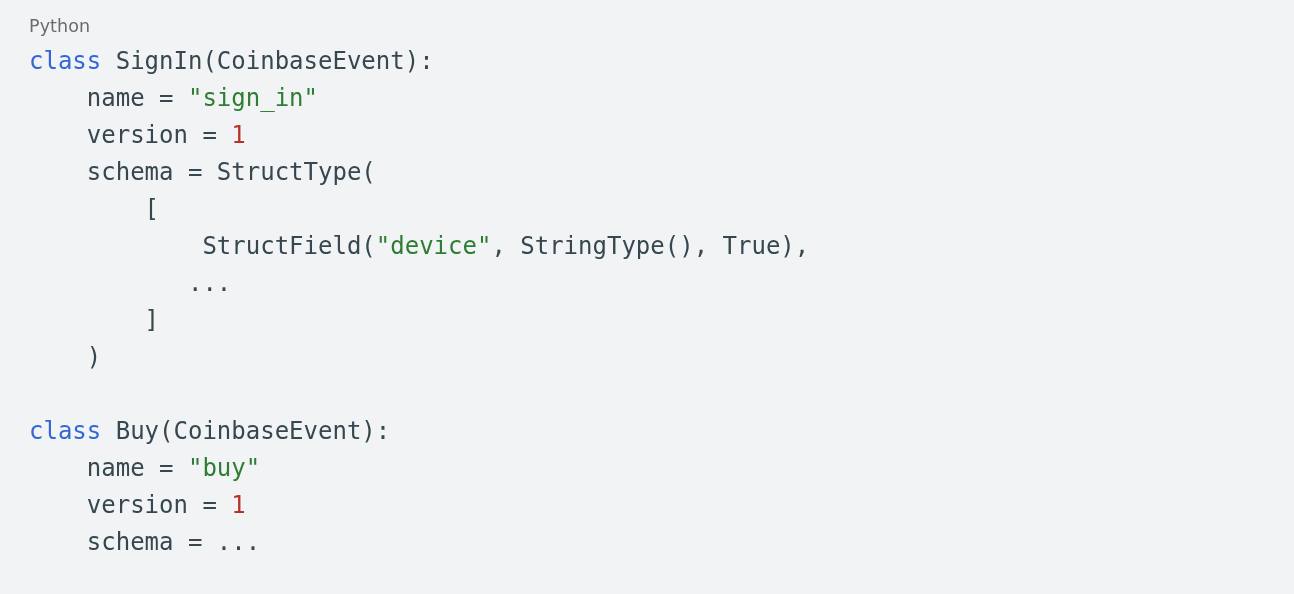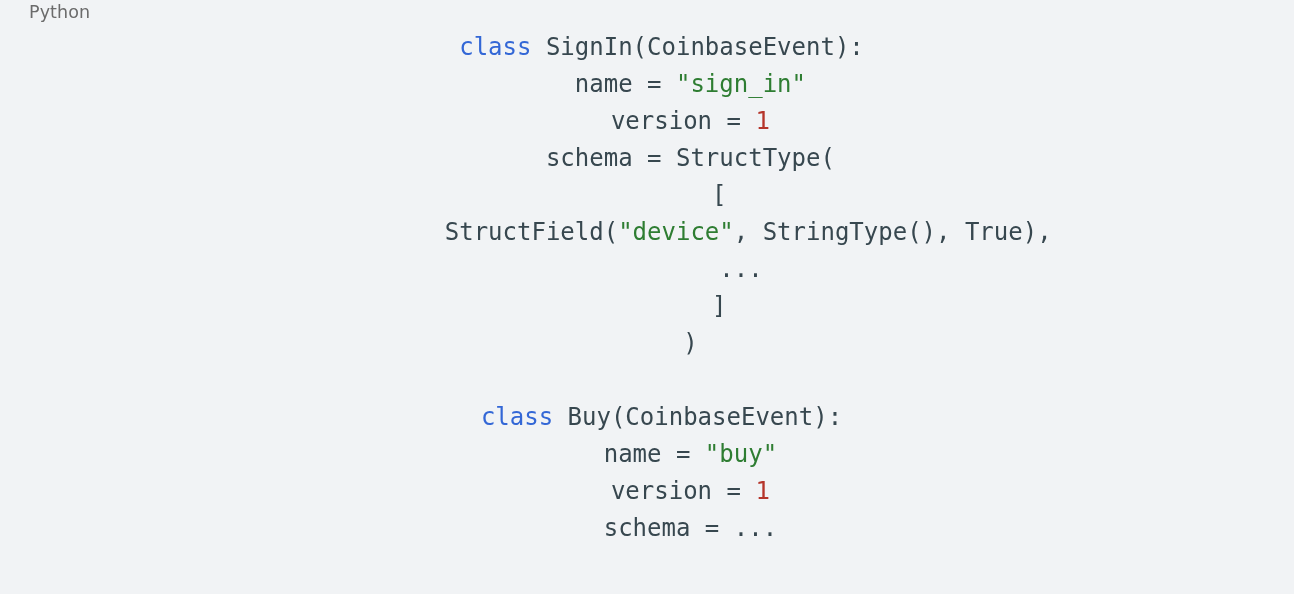--- a/index.html
+++ b/index.html
@@ -12,40 +12,39 @@
     height: 594px;
     overflow: hidden;
     font-family: "DejaVu Sans", sans-serif;
   }
   #snippet {
     position: relative;
     width: 1294px;
     height: 440px;
     background: #f1f3f5;
     box-sizing: border-box;
-    padding: 0 0 0 29px;
+    padding: 14px 0 0 29px;
   }
   #lang-label {
     font-family: "DejaVu Sans", "Liberation Sans", sans-serif;
     font-size: 17.5px;
     line-height: 24px;
     color: #6b6b6b;
     letter-spacing: 0.1px;
     height: 24px;
     user-select: none;
   }
   #code-block {
     margin-top: 5px;
     font-family: "DejaVu Sans Mono", "Liberation Mono", monospace;
     font-size: 24px;
     line-height: 37px;
     color: #37474f;
     white-space: pre;
     tab-size: 4;
-    text-align: center;
   }
   .code-line {
     height: 37px;
     white-space: pre;
   }
   .code-line.blank { color: transparent; }
   .tok-kw  { color: #3367d6; }
   .tok-str { color: #2e7d32; }
   .tok-num { color: #b5342a; }
   .tok-def { color: #37474f; }

